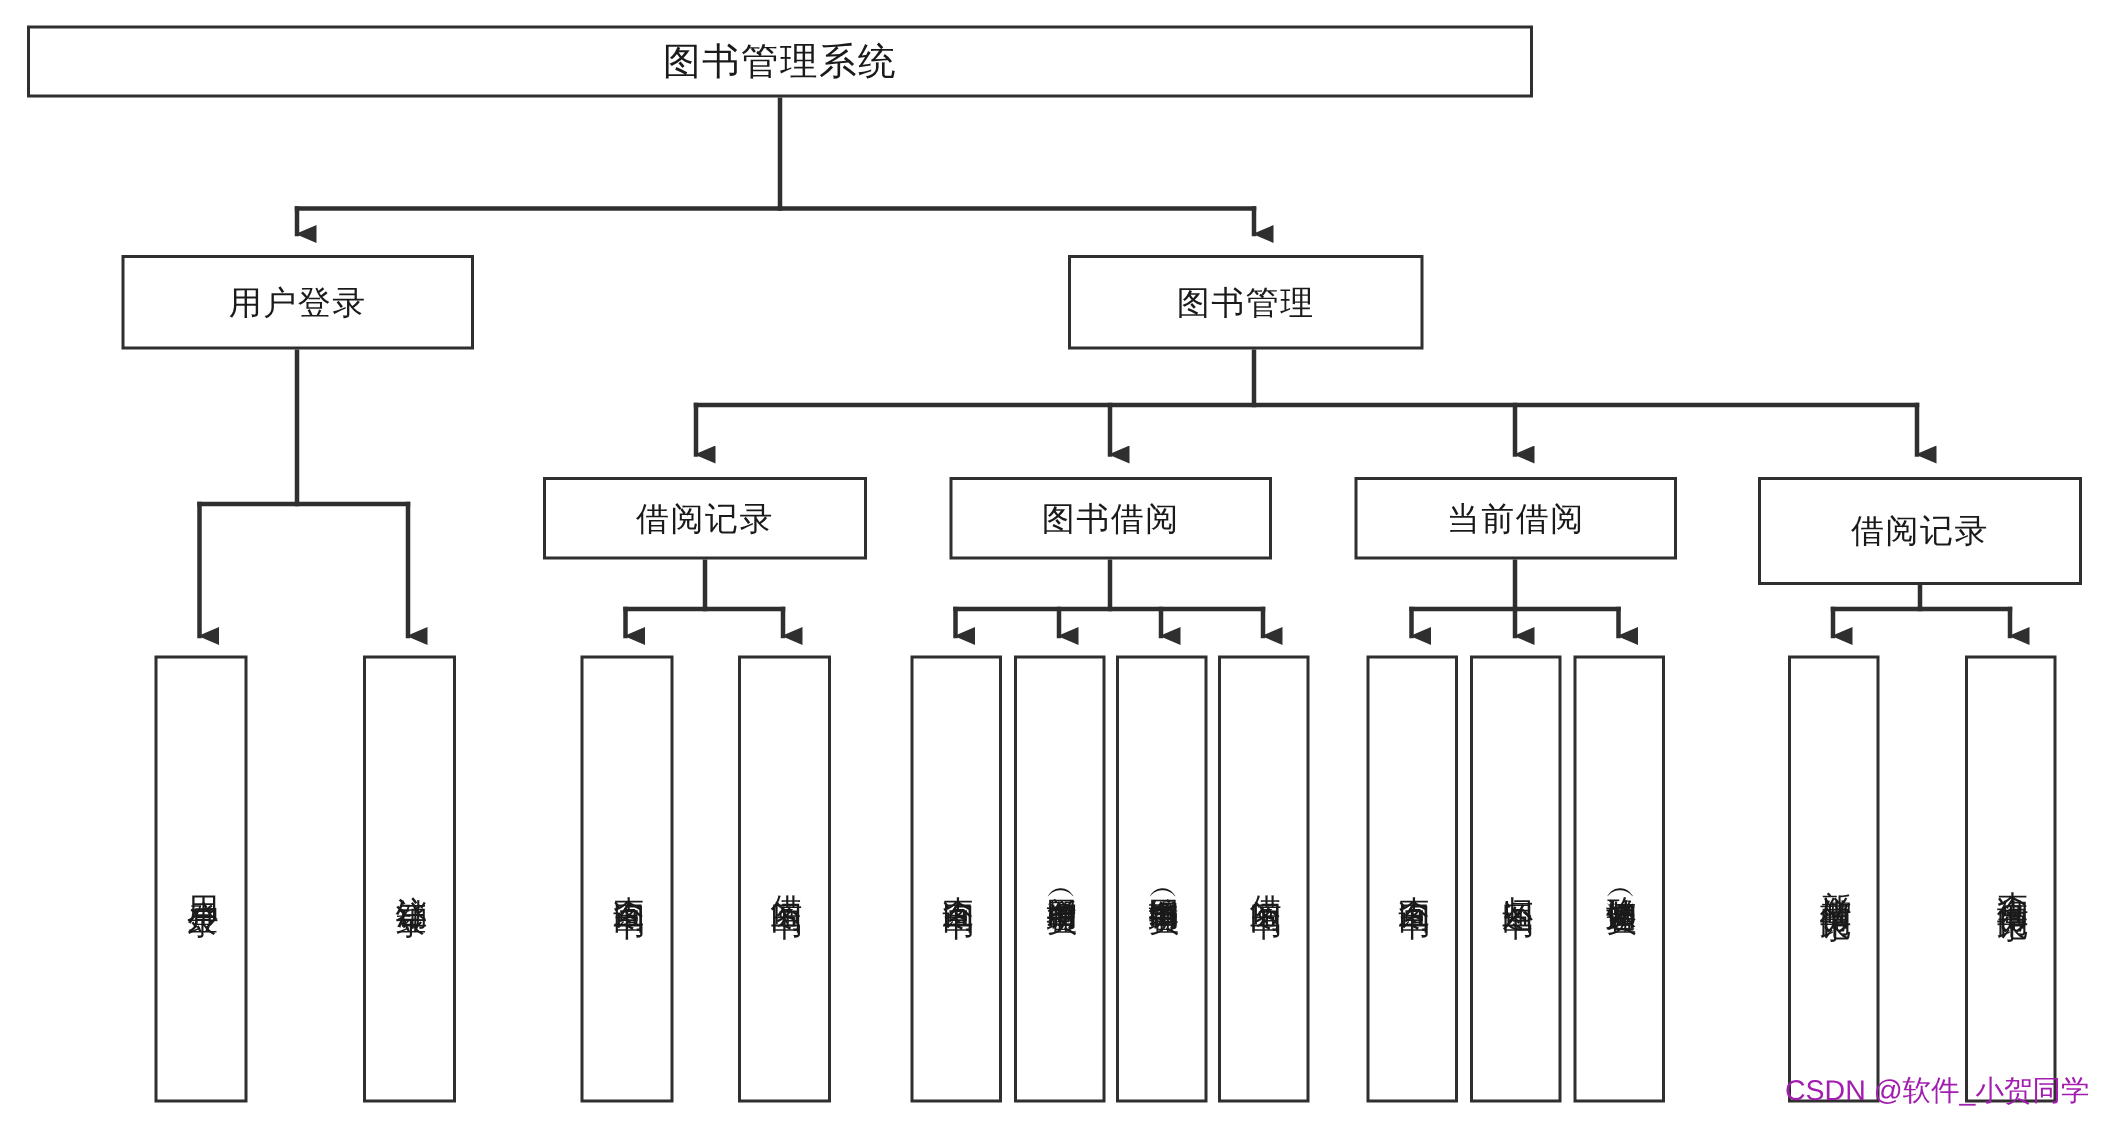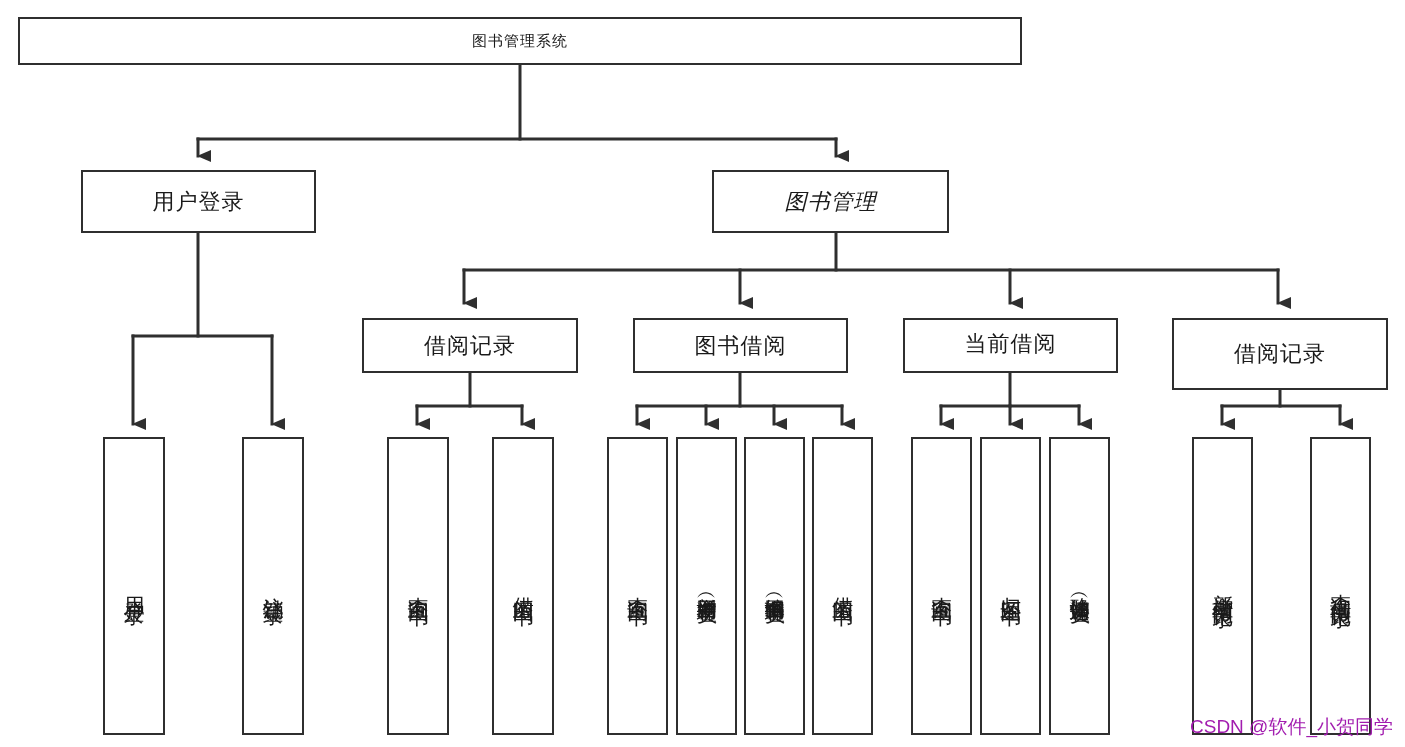--- a/index.html
+++ b/index.html
@@ -46,21 +46,21 @@
     font-size: 21px;
     letter-spacing: 3px;
     padding: 4px 0;
     white-space: nowrap;
   }
   .node.vert.tight {
     letter-spacing: 1px;
     font-size: 20px;
   }
   .node.root {
-    font-size: 15px;
+    font-size: 25px;
   }
   .watermark {
     position: absolute;
     color: #a21caf;
     font-size: 19px;
     white-space: nowrap;
     letter-spacing: 0px;
   }
 </style>
 </head>
@@ -114,25 +114,25 @@
       <path d="M 1280 373 L 1280 406"></path>
       <path d="M 1222 406 L 1340 406"></path>
       <path d="M 1222 406 L 1222 424" marker-end="url(#arrow)"></path>
       <path d="M 1340 406 L 1340 424" marker-end="url(#arrow)"></path>
     </g>
   </svg>
 
   <div class="node horiz root" style="left:18px; top:17px; width:1004px; height:48px;">图书管理系统</div>
 
   <div class="node horiz" style="left:81px; top:170px; width:235px; height:63px;">用户登录</div>
-  <div class="node horiz" style="left:712px; top:170px; width:237px; height:63px;font-style:italic;">图书管理</div>
+  <div class="node horiz" style="left:712px; top:170px; width:237px; height:63px;">图书管理</div>
 
   <div class="node horiz" style="left:362px; top:318px; width:216px; height:55px;">借阅记录</div>
   <div class="node horiz" style="left:633px; top:318px; width:215px; height:55px;">图书借阅</div>
-  <div class="node horiz" style="left:903px; top:318px; width:215px; height:55px;font-family:Liberation Mono, monospace;">当前借阅</div>
+  <div class="node horiz" style="left:903px; top:318px; width:215px; height:55px;">当前借阅</div>
   <div class="node horiz" style="left:1172px; top:318px; width:216px; height:72px;">借阅记录</div>
 
   <div class="node vert" style="left:103px; top:437px; width:62px; height:298px;">用户登录</div>
   <div class="node vert" style="left:242px; top:437px; width:62px; height:298px;">注销登录</div>
 
   <div class="node vert" style="left:387px; top:437px; width:62px; height:298px;">查询图书</div>
   <div class="node vert" style="left:492px; top:437px; width:62px; height:298px;">借阅图书</div>
 
   <div class="node vert" style="left:607px; top:437px; width:61px; height:298px;">查询图书</div>
   <div class="node vert tight" style="left:676px; top:437px; width:61px; height:298px;">新增图书（管理员）</div>

